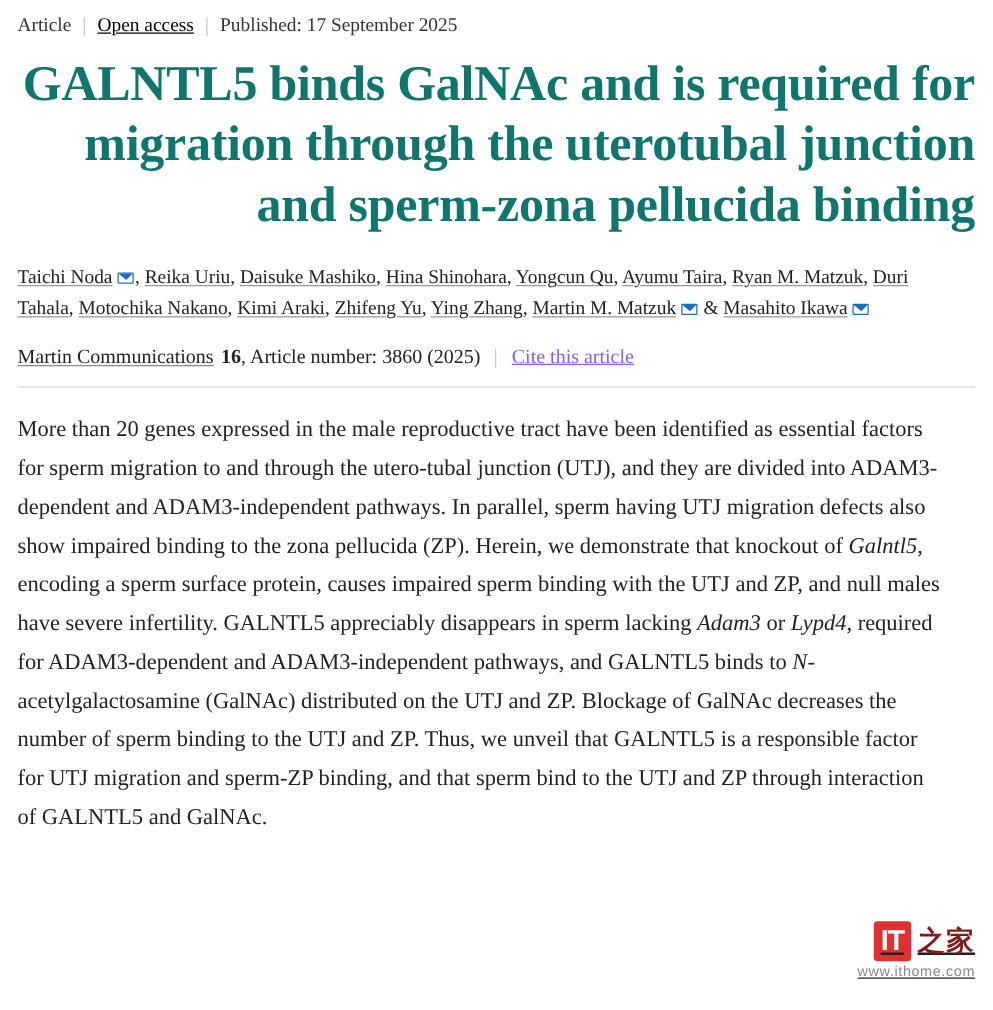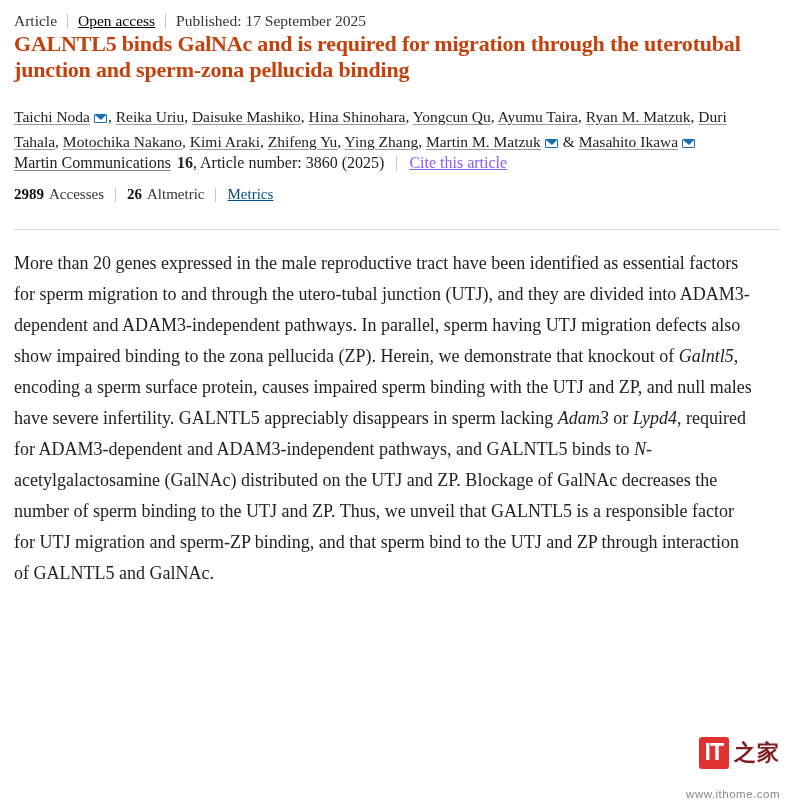--- a/index.html
+++ b/index.html
@@ -20,50 +20,53 @@
     padding: 12px 14px 0 14px;
   }
 
   
   .meta-line {
     display: flex;
     align-items: center;
     font-size: 15.5px;
     color: #333333;
     line-height: 1.2;
+    margin-bottom: 12px;
     font-family: "Liberation Serif", serif;
   }
   .meta-line .sep {
     display: inline-block;
     width: 1px;
     height: 15px;
     background: #c8c8c8;
     margin: 0 10px;
   }
   .meta-line a {
     color: #000000;
     text-decoration: underline;
   }
 
   
   h1.title {
     font-family: "Liberation Serif", serif;
-    font-size: 22px;
+    font-size: 40px;
     line-height: 1.22;
     font-weight: bold;
-    color: #c2410c;
+    color: #0f766e;
     margin: 0 0 20px 0;
     letter-spacing: -0.2px;
+    text-align: right;
   }
 
   
   .authors {
     font-size: 15.5px;
     line-height: 1.62;
     color: #222222;
+    margin-bottom: 18px;
     max-width: 745px;
   }
   .authors .author {
     color: #222222;
     text-decoration: underline;
     text-decoration-color: #999999;
     text-underline-offset: 2px;
     cursor: pointer;
   }
   .authors .amp {
@@ -168,23 +171,24 @@
     color: #222222;
     text-align: left;
     max-width: 740px;
   }
   .abstract-body i { font-style: italic; }
 
   
   .watermark {
     position: absolute;
     right: 14px;
-    bottom: 8px;
+    bottom: 24px;
     text-align: right;
     user-select: none;
+    text-decoration: underline;
   }
   .wm-top {
     display: flex;
     align-items: center;
     justify-content: flex-end;
   }
   .wm-badge {
     background: #e03131;
     color: #ffffff;
     font-family: "Liberation Sans", sans-serif;
@@ -200,21 +204,21 @@
     font-size: 22px;
     font-weight: bold;
     color: #7f1d1d;
     margin-left: 5px;
     letter-spacing: 1px;
   }
   .wm-url {
     font-family: "Liberation Sans", sans-serif;
     font-size: 11.5px;
     color: #888888;
-    margin-top: 19px;
+    margin-top: 3px;
     letter-spacing: 0.5px;
   }
 </style>
 </head>
 <body>
 
 <div class="page">
 
   <div class="meta-line">
     <span>Article</span>
@@ -229,29 +233,20 @@
   <div class="authors"><span class="author">Taichi Noda</span><span class="env-icon"></span><span class="amp">, </span><span class="author">Reika Uriu</span><span class="amp">, </span><span class="author">Daisuke Mashiko</span><span class="amp">, </span><span class="author">Hina Shinohara</span><span class="amp">, </span><span class="author">Yongcun Qu</span><span class="amp">, </span><span class="author">Ayumu Taira</span><span class="amp">, </span><span class="author">Ryan M. Matzuk</span><span class="amp">, </span><span class="author">Duri Tahala</span><span class="amp">, </span><span class="author">Motochika Nakano</span><span class="amp">, </span><span class="author">Kimi Araki</span><span class="amp">, </span><span class="author">Zhifeng Yu</span><span class="amp">, </span><span class="author">Ying Zhang</span><span class="amp">, </span><span class="author">Martin M. Matzuk</span><span class="env-icon"></span><span class="amp"> &amp; </span><span class="author">Masahito Ikawa</span><span class="env-icon"></span></div>
 
   <div class="journal-line">
     <span class="jname">Martin Communications</span>
     <span class="vol">16</span>
     <span>, Article number: 3860 (2025)</span>
     <span class="divider"></span>
     <a href="#" class="cite">Cite this article</a>
   </div>
 
-  <div class="metrics">
-    <span class="num">2989</span>
-    <span class="lbl">Accesses</span>
-    <span class="divider"></span>
-    <span class="num">26</span>
-    <span class="lbl">Altmetric</span>
-    <span class="divider"></span>
-    <a href="#" class="mlink">Metrics</a>
-  </div>
 
   <div class="rule"></div>
   <div class="abstract-body">More than 20 genes expressed in the male reproductive tract have been identified as essential factors for sperm migration to and through the utero-tubal junction (UTJ), and they are divided into ADAM3-dependent and ADAM3-independent pathways. In parallel, sperm having UTJ migration defects also show impaired binding to the zona pellucida (ZP). Herein, we demonstrate that knockout of <i>Galntl5</i>, encoding a sperm surface protein, causes impaired sperm binding with the UTJ and ZP, and null males have severe infertility. GALNTL5 appreciably disappears in sperm lacking <i>Adam3</i> or <i>Lypd4</i>, required for ADAM3-dependent and ADAM3-independent pathways, and GALNTL5 binds to <i>N</i>-acetylgalactosamine (GalNAc) distributed on the UTJ and ZP. Blockage of GalNAc decreases the number of sperm binding to the UTJ and ZP. Thus, we unveil that GALNTL5 is a responsible factor for UTJ migration and sperm-ZP binding, and that sperm bind to the UTJ and ZP through interaction of GALNTL5 and GalNAc.</div>
 
 </div>
 
 <div class="watermark">
   <div class="wm-top">
     <span class="wm-badge">IT</span>
     <span class="wm-cn">之家</span>

